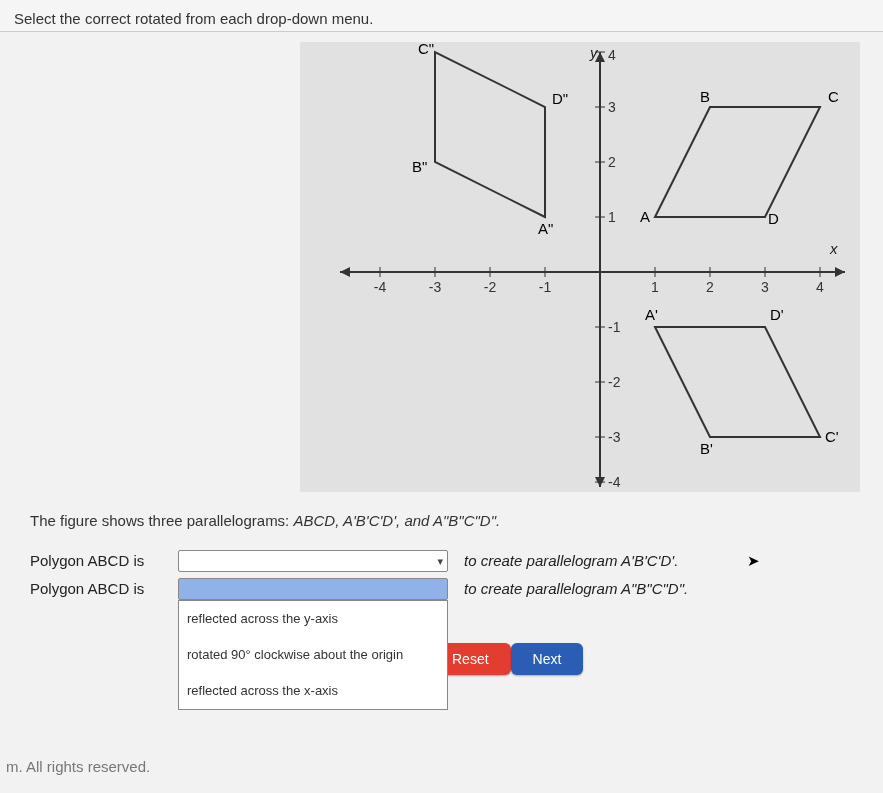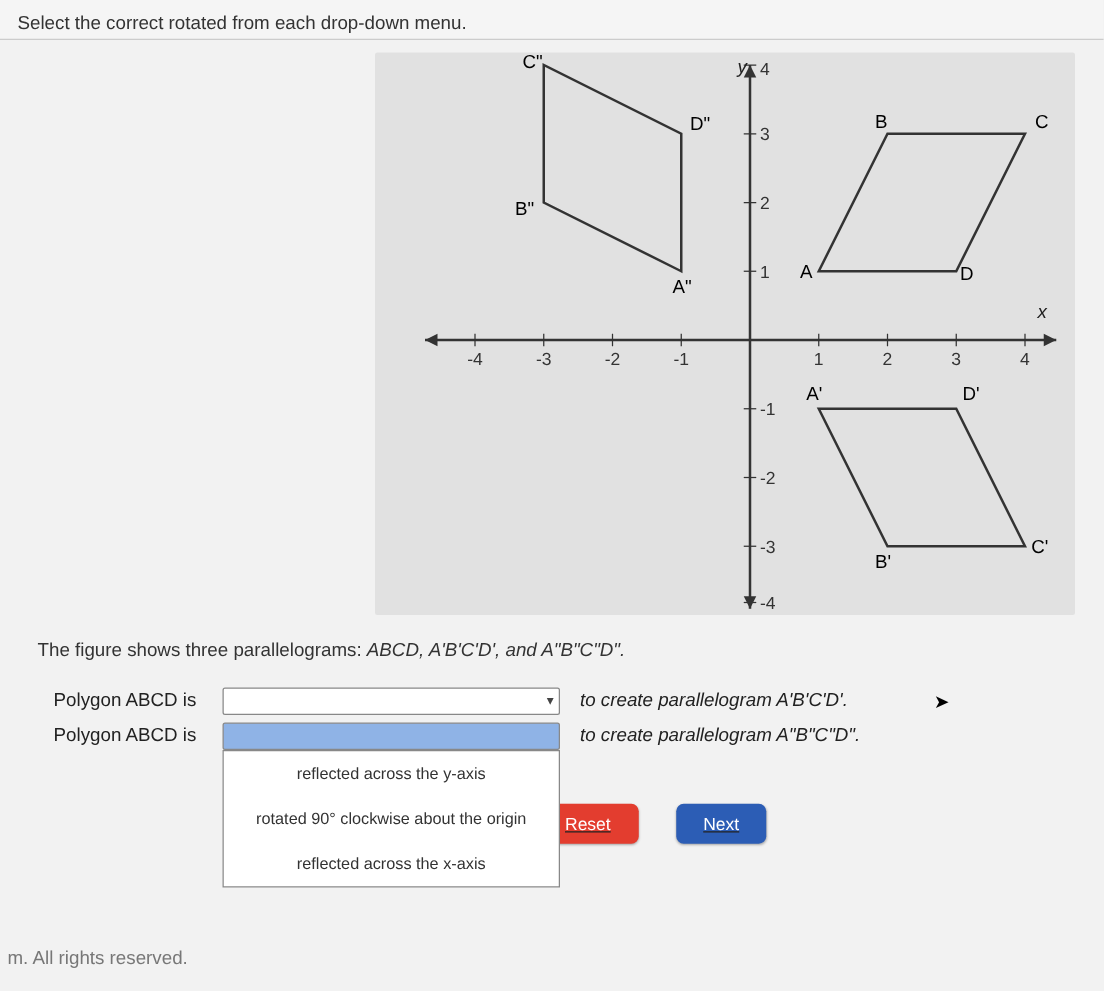--- a/index.html
+++ b/index.html
@@ -36,21 +36,20 @@
     margin: 20px 30px 0 30px;
     font-size: 15px;
     color: #333;
   }
   .italic { font-style: italic; }
   .question-block {
     margin: 18px 30px 0 30px;
     font-size: 15px;
     line-height: 28px;
     position: relative;
-    text-align: center;
   }
   .row { display: flex; align-items: center; gap: 8px; }
   .label-poly { width: 140px; }
   .dropdown-wrap { position: relative; display: inline-block; }
   .select-box {
     width: 270px;
     height: 22px;
     border: 1px solid #888;
     background: #fff;
     font-size: 13px;
@@ -73,22 +72,20 @@
     z-index: 5;
   }
   .option {
     padding: 4px 8px;
     color: #333;
   }
   .after-text { margin-left: 8px; }
   .btn-row {
     margin: 40px 0 0 430px;
     display: flex;
-    gap: 30px;
-    text-decoration: underline;
   }
   .btn {
     padding: 8px 22px;
     font-size: 14px;
     border: none;
     border-radius: 6px;
     color: #fff;
     box-shadow: 0 1px 2px rgba(0,0,0,0.3);
   }
   .btn.reset { background: #e33d2f; }

